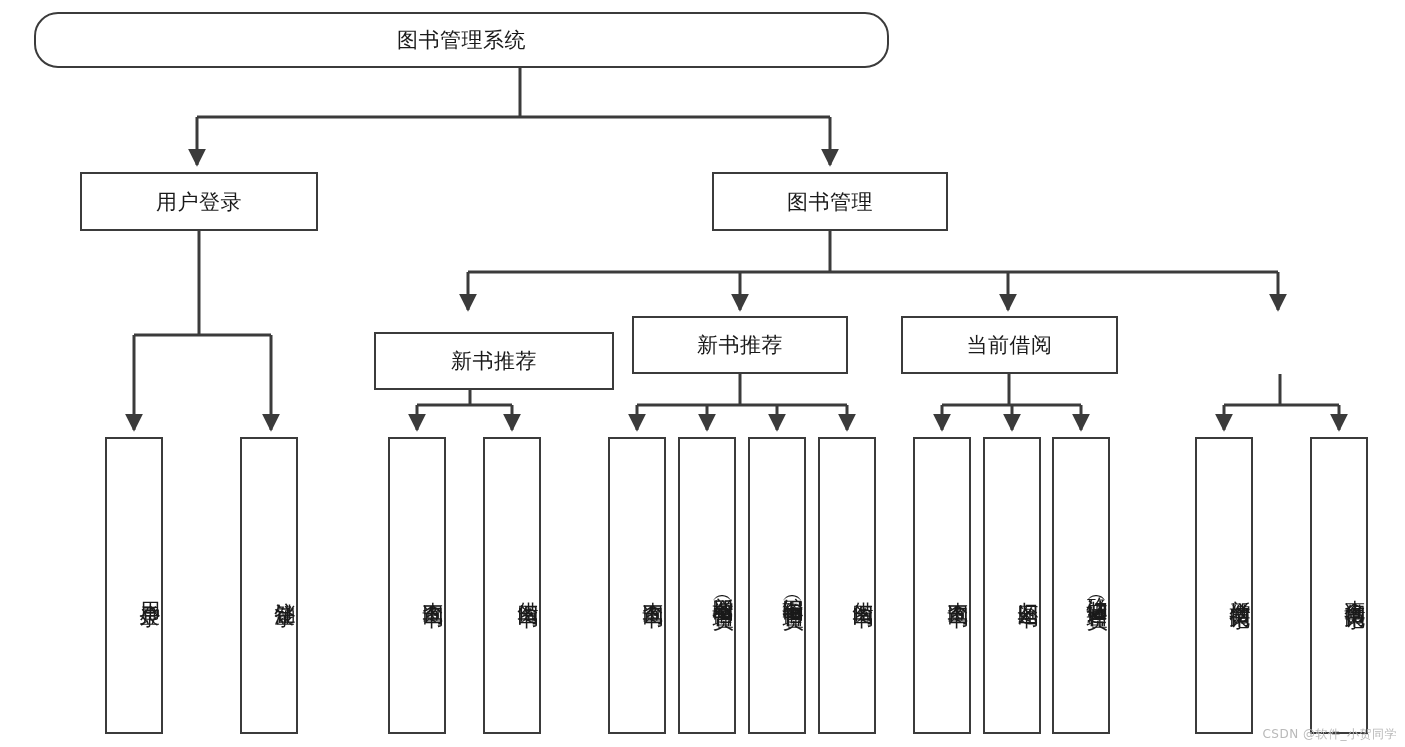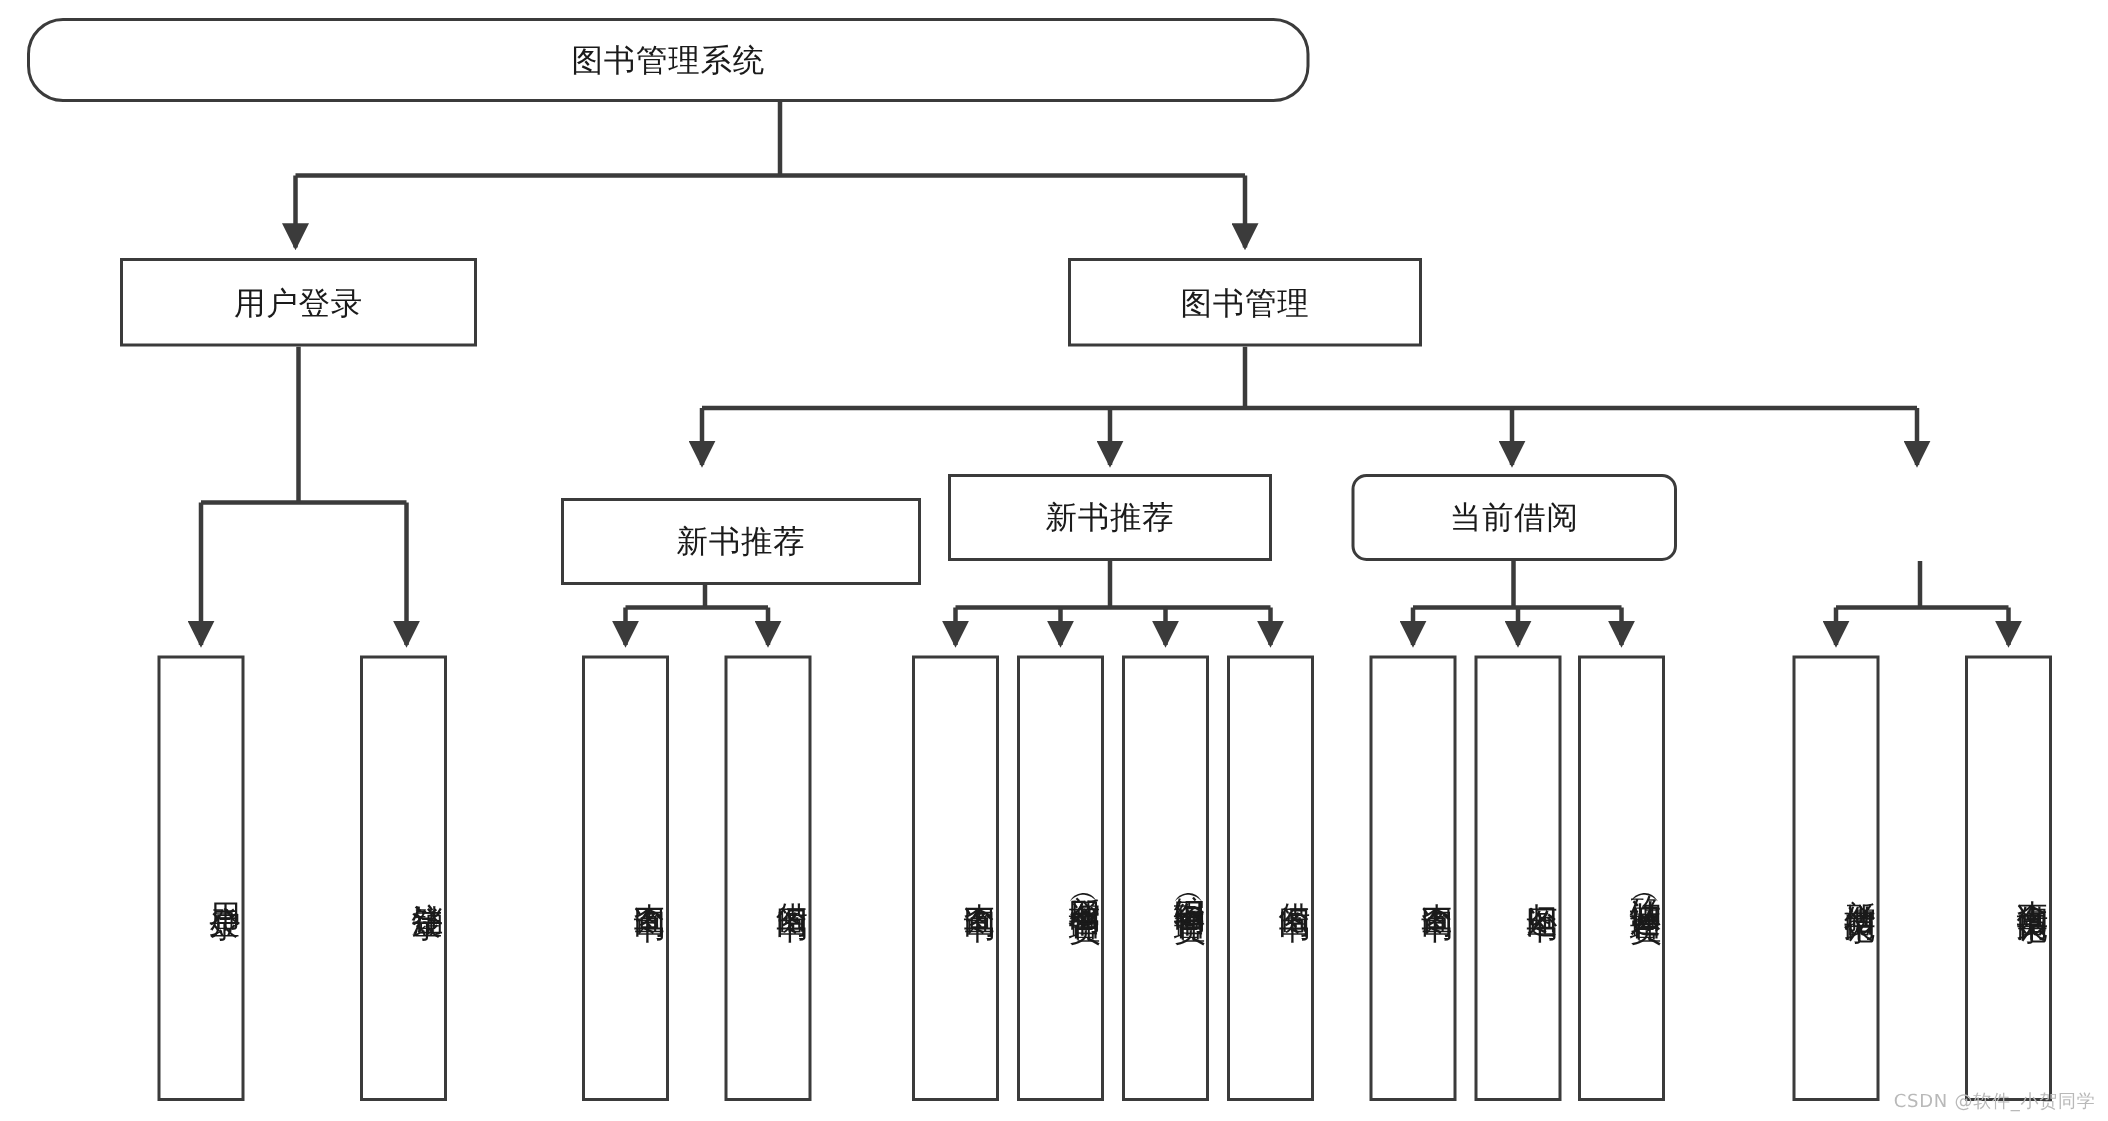--- a/index.html
+++ b/index.html
@@ -112,38 +112,38 @@
       <path d="M 1012 405 L 1012 430" marker-end="url(#arrow)"></path>
       <path d="M 1081 405 L 1081 430" marker-end="url(#arrow)"></path>
 
       <path d="M 1280 374 L 1280 405"></path>
       <path d="M 1224 405 L 1339 405"></path>
       <path d="M 1224 405 L 1224 430" marker-end="url(#arrow)"></path>
       <path d="M 1339 405 L 1339 430" marker-end="url(#arrow)"></path>
     </g>
   </svg>
 
-  <div class="node h" style="left:18px;top:12px;width:855px;height:56px;border-radius:24px;">
+  <div class="node h" style="left:34px;top:12px;width:855px;height:56px;border-radius:24px;">
     <span>图书管理系统</span>
   </div>
 
   <div class="node h" style="left:80px;top:172px;width:238px;height:59px;">
     <span>用户登录</span>
   </div>
   <div class="node h" style="left:712px;top:172px;width:236px;height:59px;">
     <span>图书管理</span>
   </div>
 
   <div class="node h" style="left:362px;top:332px;width:240px;height:58px;margin-left:12px;">
     <span>新书推荐</span>
   </div>
   <div class="node h" style="left:632px;top:316px;width:216px;height:58px;">
     <span>新书推荐</span>
   </div>
-  <div class="node h" style="left:901px;top:316px;width:217px;height:58px;border-radius:10px;">
+  <div class="node h" style="left:901px;top:316px;width:217px;height:58px;">
     <span>当前借阅</span>
   </div>
 
   <div class="node v" style="left:105px;top:437px;width:58px;height:297px;">
     <span>用户登录</span>
   </div>
   <div class="node v" style="left:240px;top:437px;width:58px;height:297px;">
     <span>注销登录</span>
   </div>
   <div class="node v" style="left:388px;top:437px;width:58px;height:297px;">

